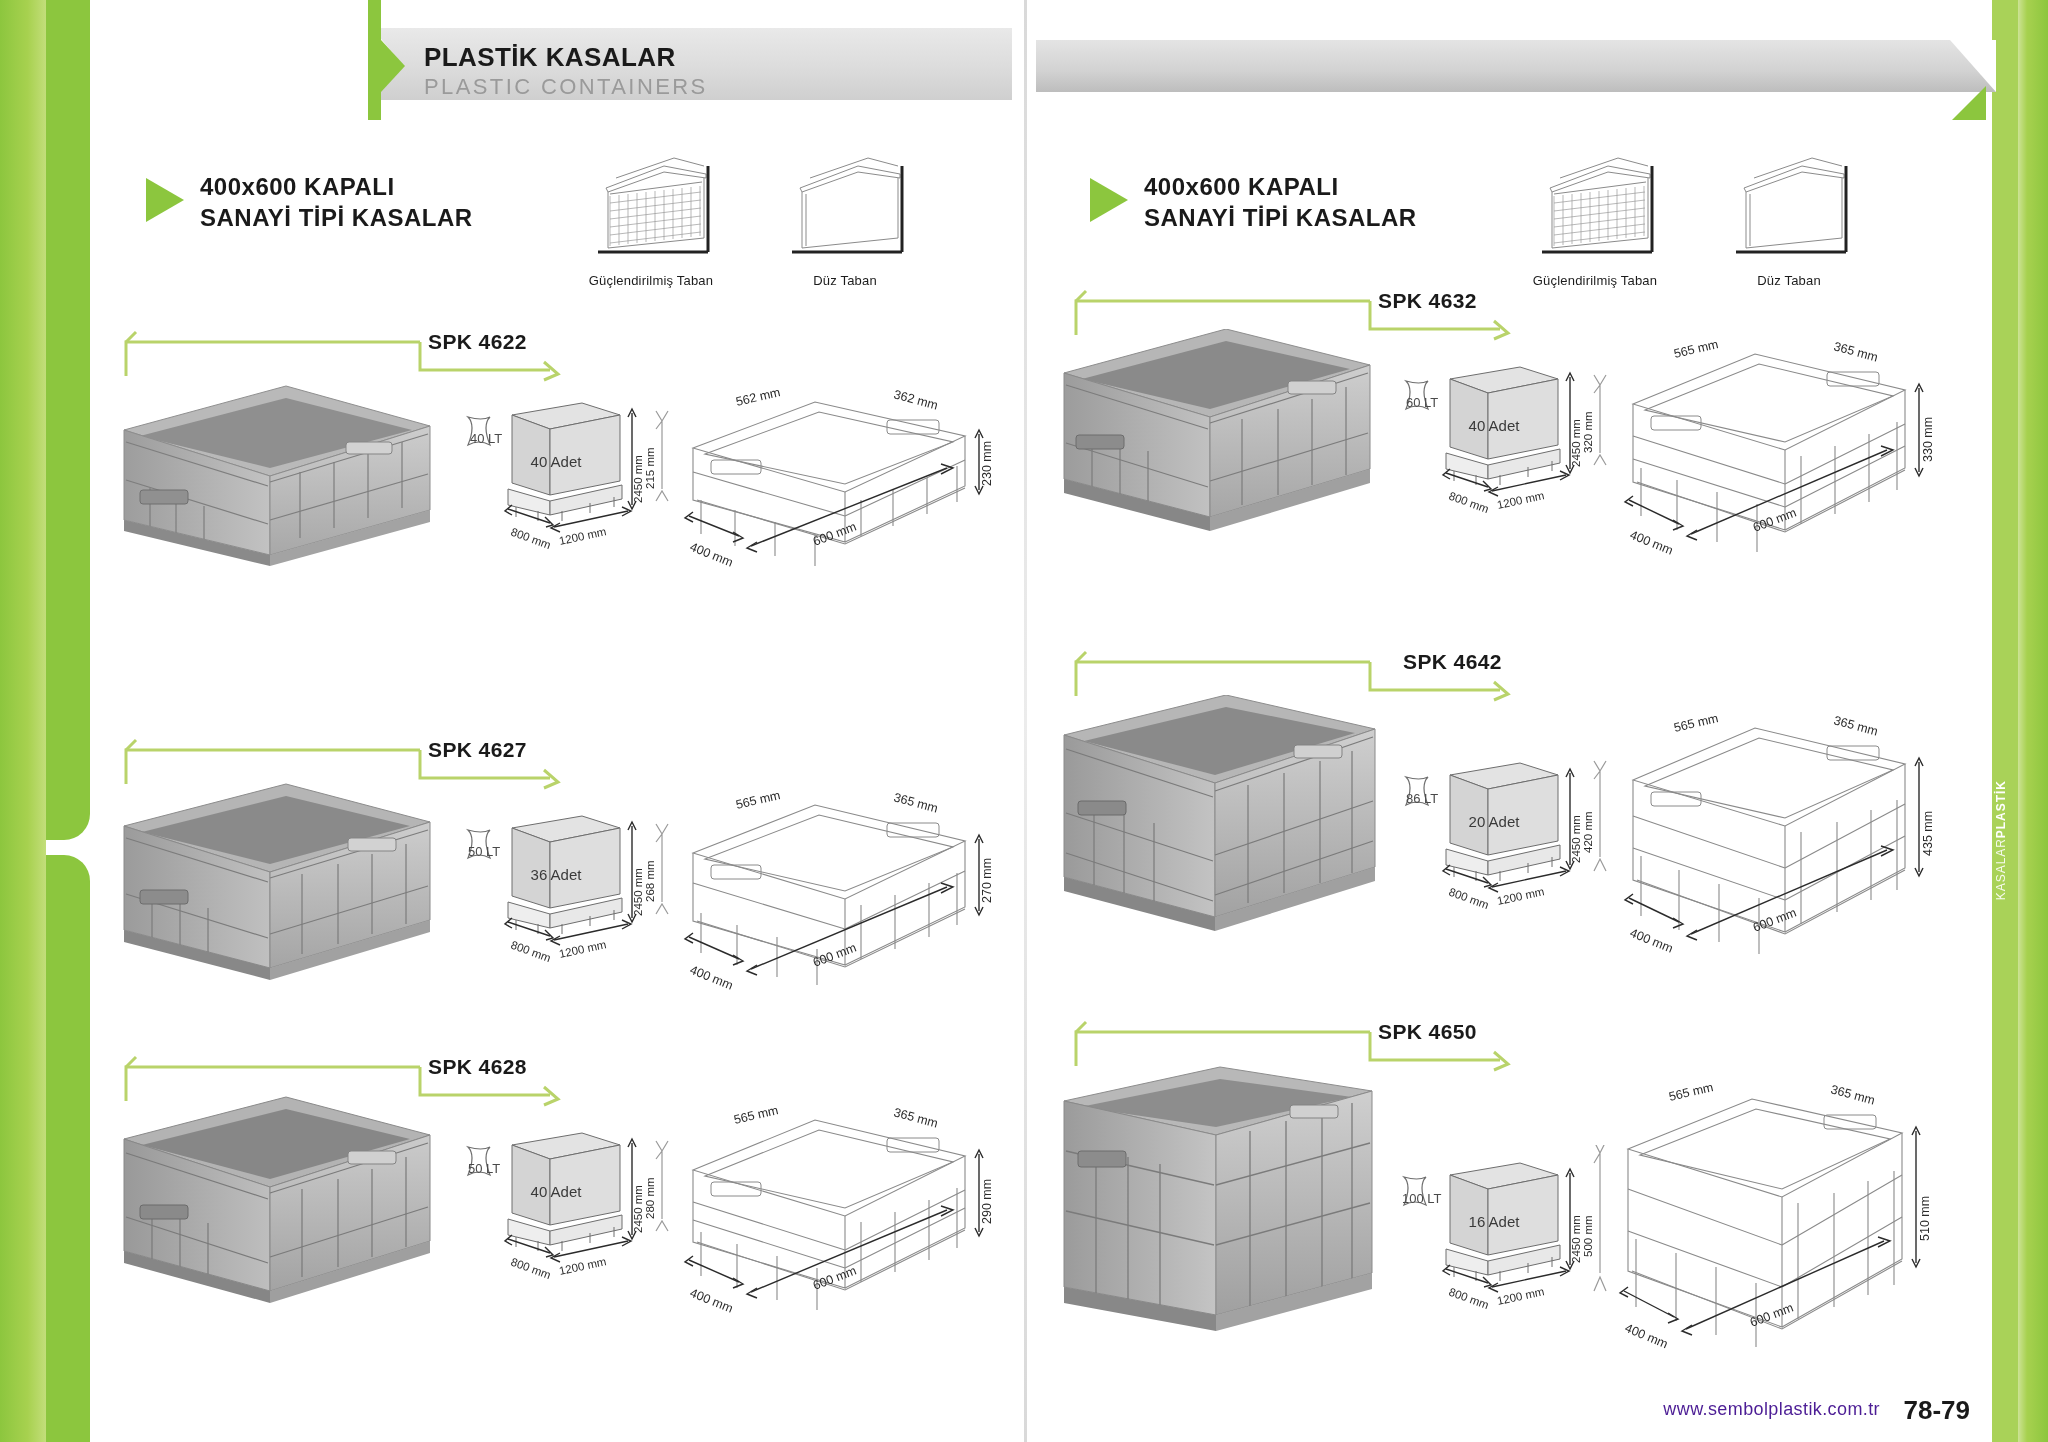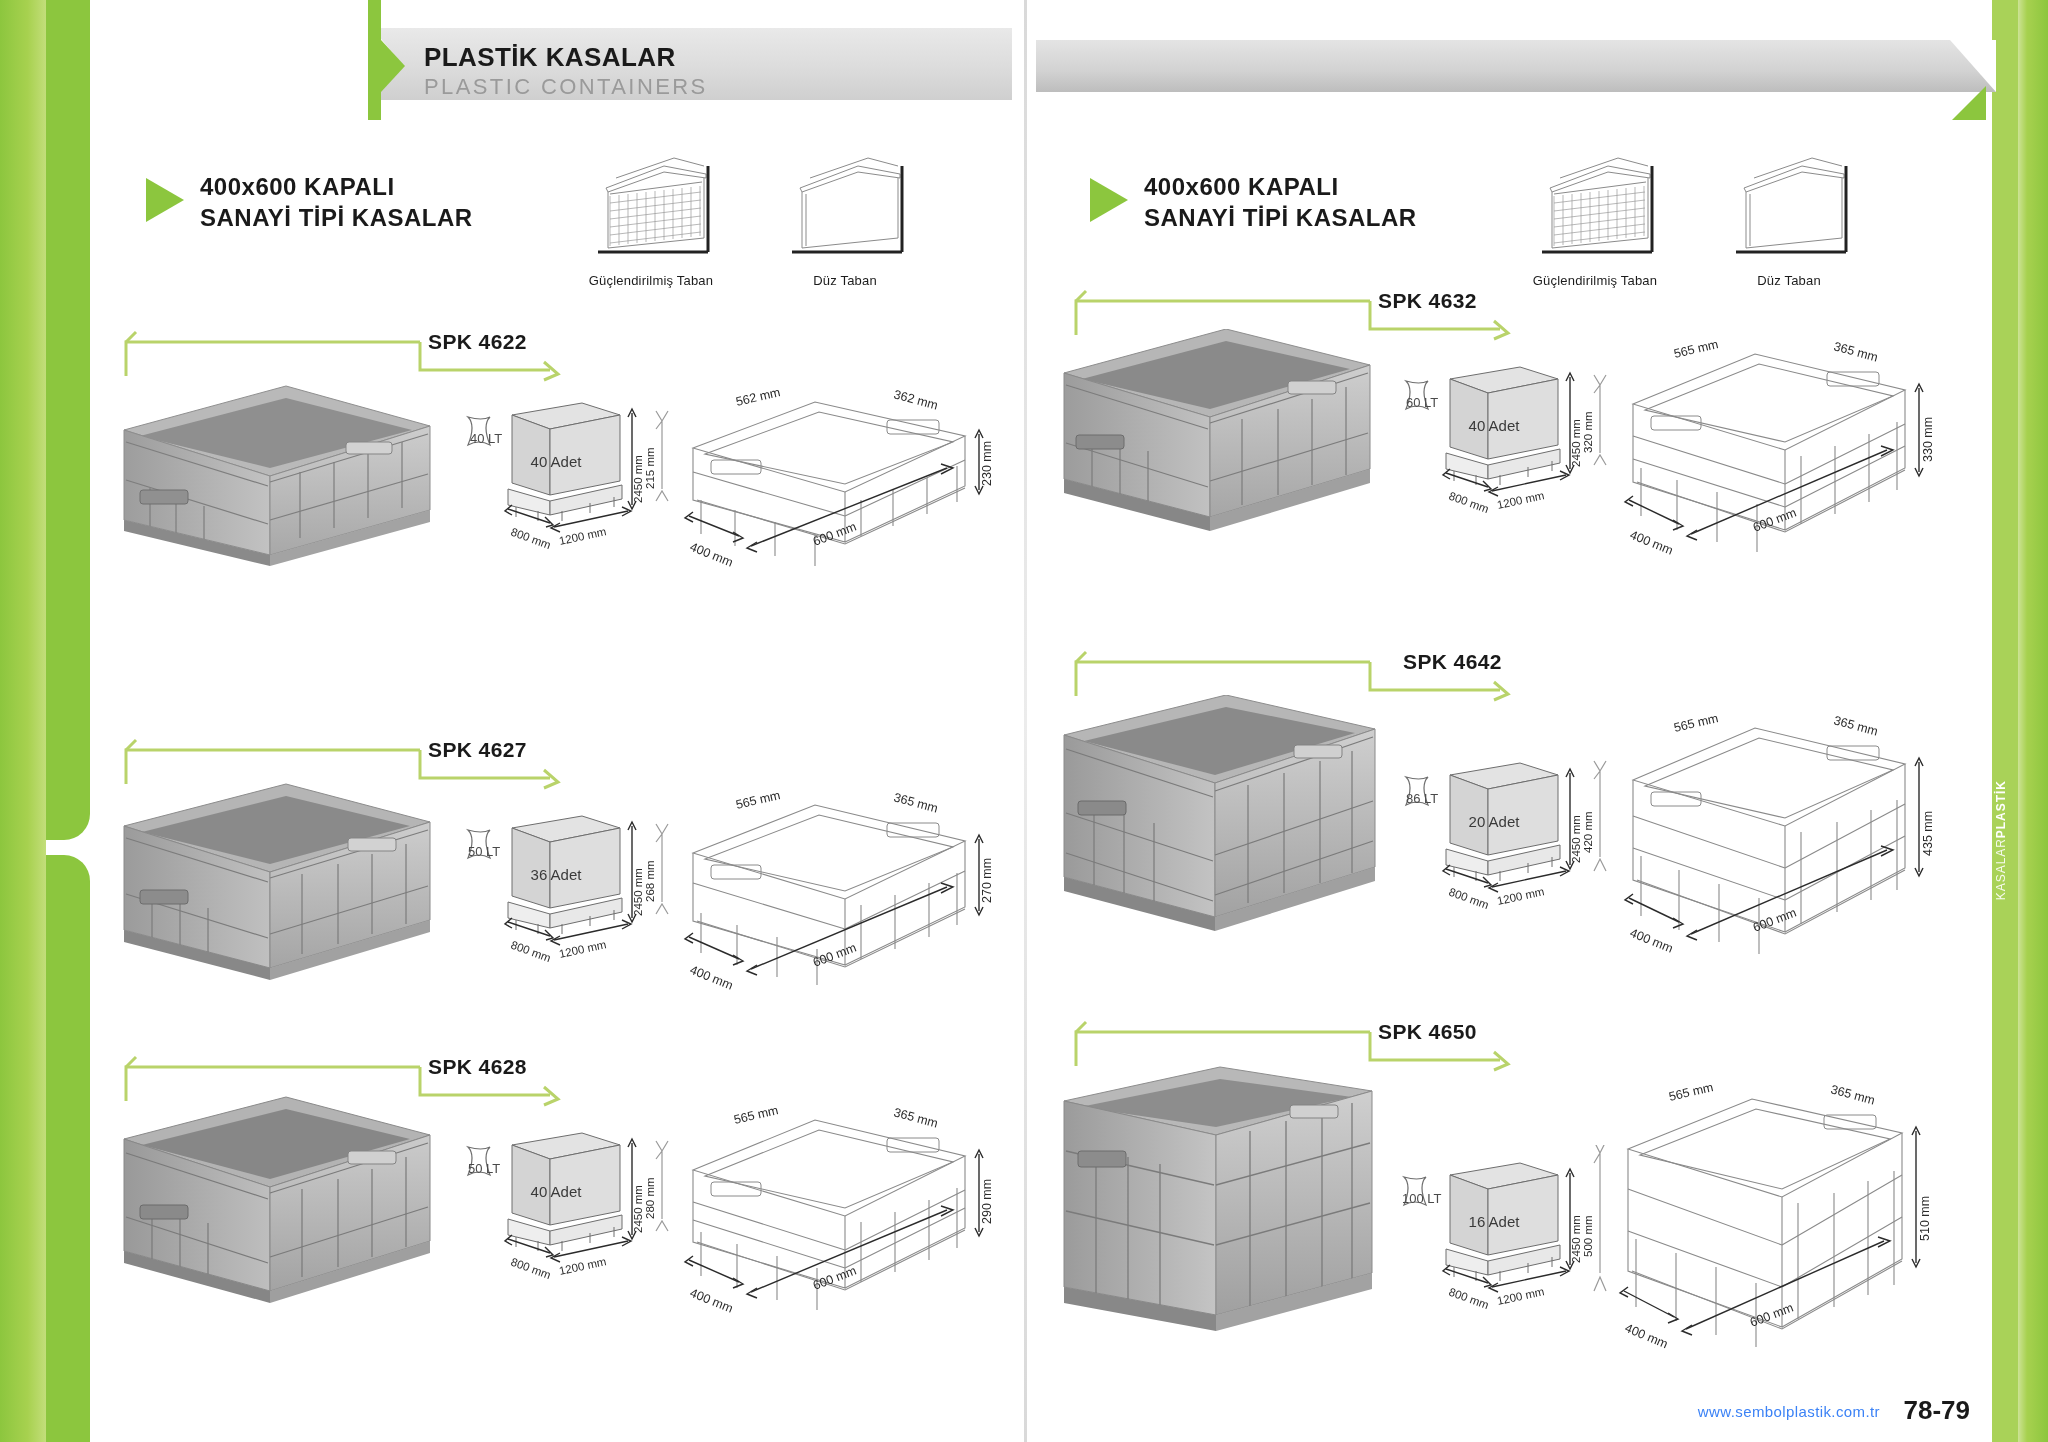--- a/index.html
+++ b/index.html
@@ -137,21 +137,21 @@
   .tech-fig { position:absolute; }
 
   .dimtxt { font-size: 12.5px; fill:#2b2b2b; font-family:"Liberation Sans", sans-serif; }
   .dimtxt-s { font-size: 11.5px; fill:#2b2b2b; font-family:"Liberation Sans", sans-serif; }
   .adet { font-size: 15px; fill:#3a3a3a; font-family:"Liberation Sans", sans-serif; }
   .lt { font-size: 13px; fill:#4a4a4a; font-family:"Liberation Sans", sans-serif; }
 
   
   .footer-url {
     position:absolute; right:168px; bottom:22px;
-    font-size:15px; color:#3b82f6; letter-spacing:0.4px;
+    font-size:18px; color:#4c1d95; letter-spacing:0.4px;
   }
   .footer-page {
     position:absolute; right:78px; bottom:16px;
     font-size:26px; font-weight:bold; color:#1a1a1a;
   }
   .side-tab {
     position:absolute; right:36px; top:780px;
     width: 18px; text-align:center;
   }
   .side-tab .t1, .side-tab .t2 {

